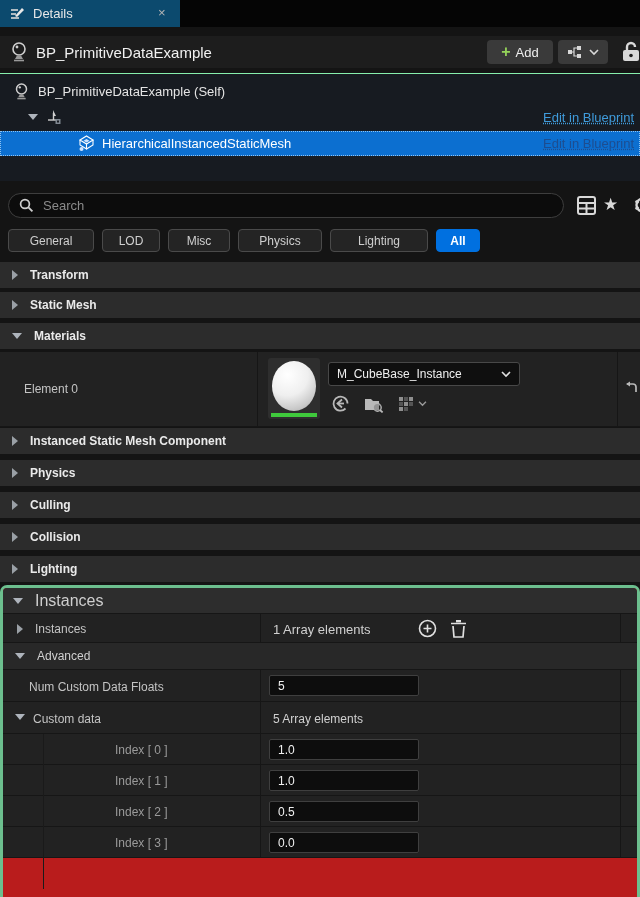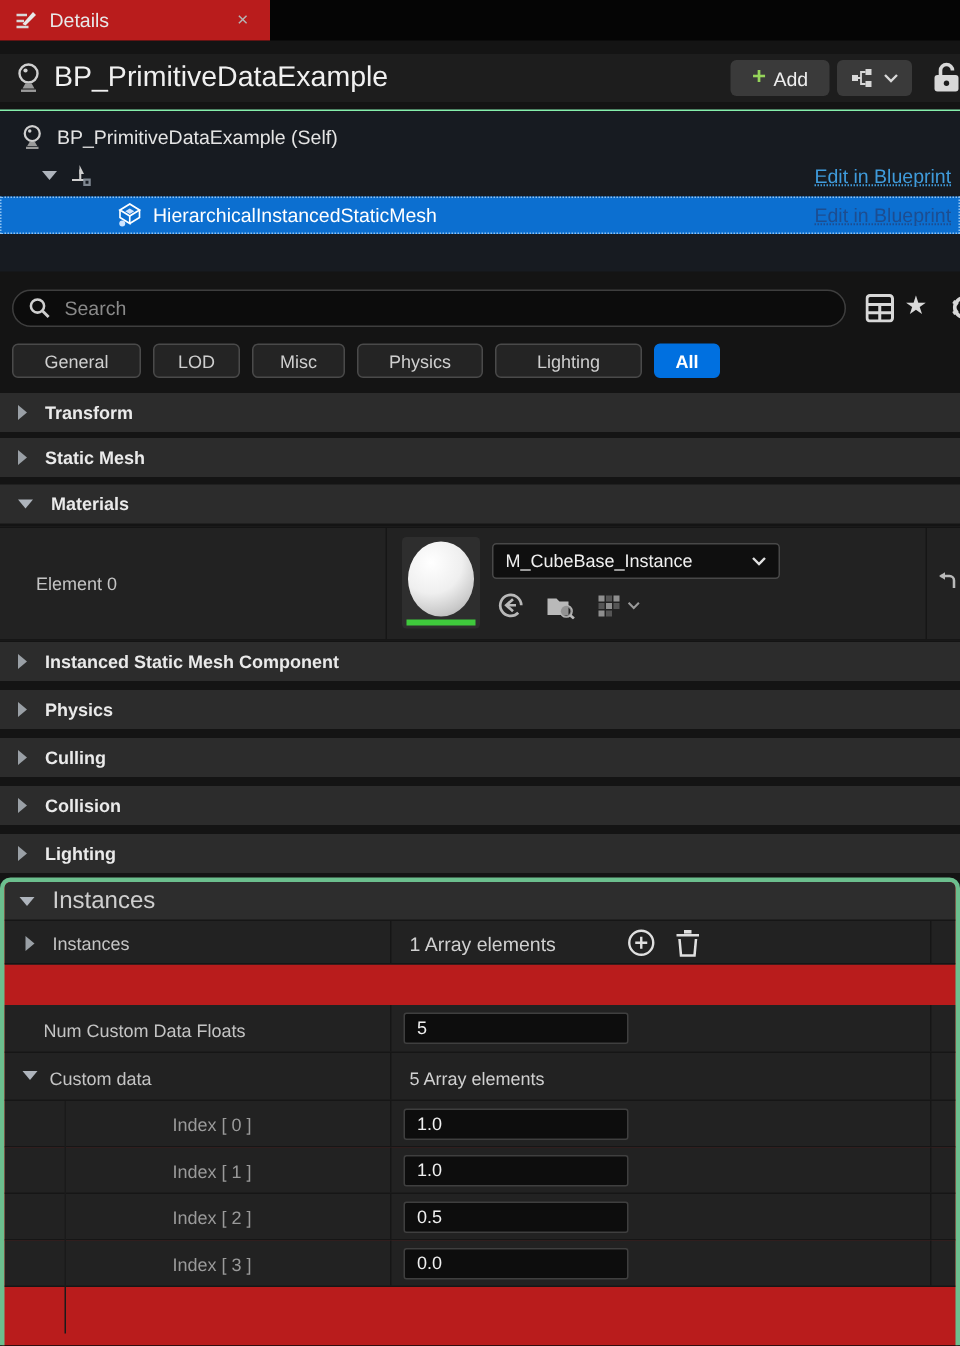--- a/index.html
+++ b/index.html
@@ -1,26 +1,26 @@
 <!DOCTYPE html>
 <html><head>
 <meta charset="utf-8">
 <style>
   html,body{margin:0;padding:0;background:#000;}
   #app{position:relative;width:640px;height:897px;background:#141414;overflow:hidden;
        font-family:"Liberation Sans","DejaVu Sans",sans-serif;color:#cfcfcf;}
   .abs{position:absolute;}
   
   .tabbar{left:0;top:0;width:640px;height:27px;background:#050505;}
-  .tab{left:0;top:0;width:180px;height:27px;background:#b91c1c;display:flex;align-items:center;gap:8px;padding-left:10px;box-sizing:border-box;}
+  .tab{left:0;top:0;width:180px;height:27px;background:#0c4a6e;display:flex;align-items:center;gap:8px;padding-left:10px;box-sizing:border-box;}
   .tab-title{font-size:13px;color:#e8e8e8;}
   .tab-close{position:absolute;left:158px;top:5px;color:#b5b5b5;font-size:13px;cursor:pointer;}
   
   .hdr{left:0;top:36px;width:640px;height:32px;background:#1d1d1d;display:flex;align-items:center;}
-  .hdr-title{font-size:19px;color:#f0f0f0;margin-left:8px;}
+  .hdr-title{font-size:15px;color:#f0f0f0;margin-left:8px;}
   .btn{display:flex;align-items:center;justify-content:center;background:#3a3a3a;border-radius:4px;height:24px;box-sizing:border-box;}
   .add-btn{left:487px;top:40px;width:66px;gap:5px;color:#eee;font-size:13px;}
   .plus{color:#95d45a;font-size:16px;font-weight:bold;line-height:1;}
   .bp-btn{left:558px;top:40px;width:50px;gap:6px;}
   .lock-frag{left:620px;top:40px;width:30px;height:24px;}
   
   .tree{left:0;top:73px;width:640px;height:107px;background:#171b21;border-top:1px solid #86efac;}
   .trow{position:absolute;left:0;width:640px;height:24px;display:flex;align-items:center;font-size:13px;color:#e4e4e4;}
   .trow .lnk{position:absolute;left:543px;white-space:nowrap;font-size:13px;color:#3f9bdb;text-decoration:underline;text-decoration-style:dotted;}
   .trow.sel{background:#0c6fd0;outline:1px dotted #8fc3f2;outline-offset:-1px;color:#fff;}
@@ -307,20 +307,24 @@
       <span style="position:absolute;left:447px;top:5px;">
         <svg width="17" height="19" viewBox="0 0 17 19">
           <line x1="1" y1="4.5" x2="16" y2="4.5" stroke="#e0e0e0" stroke-width="1.7"></line>
           <rect x="6" y="1" width="5" height="2.4" fill="#e0e0e0"></rect>
           <path d="M3 7 L4 18 H13 L14 7" fill="none" stroke="#e0e0e0" stroke-width="1.7"></path>
         </svg>
       </span>
       <div class="gutter"></div>
     </div>
 
+    <div class="g-cat" style="top:55px;height:27px;background:#282828;">
+      <span class="exp" style="margin-left:2px;"></span>
+      <span style="font-size:12px;color:#d0d0d0;">Advanced</span>
+    </div>
 
     <div class="g-row" style="top:82px;height:32px;">
       <span class="plbl" style="left:26px;top:10px;">Num Custom Data Floats</span>
       <div class="vdiv"></div>
       <div class="inbox" style="top:5px;">
         <input type="text" value="5" style="">
       </div>
       <div class="gutter"></div>
     </div>
 

